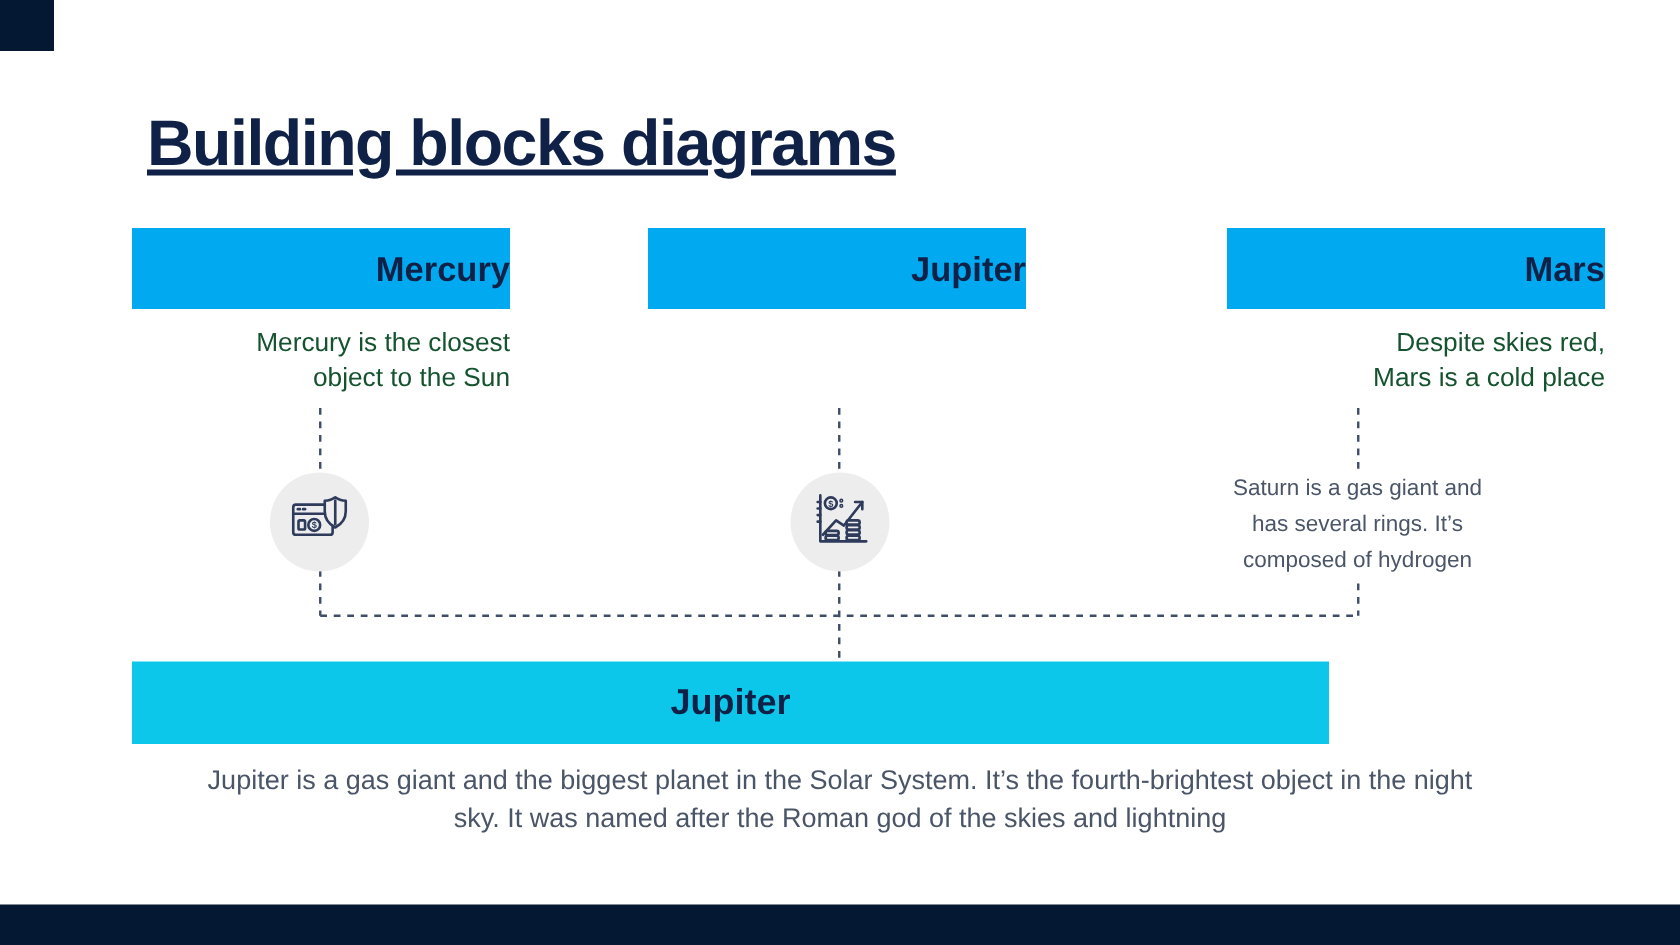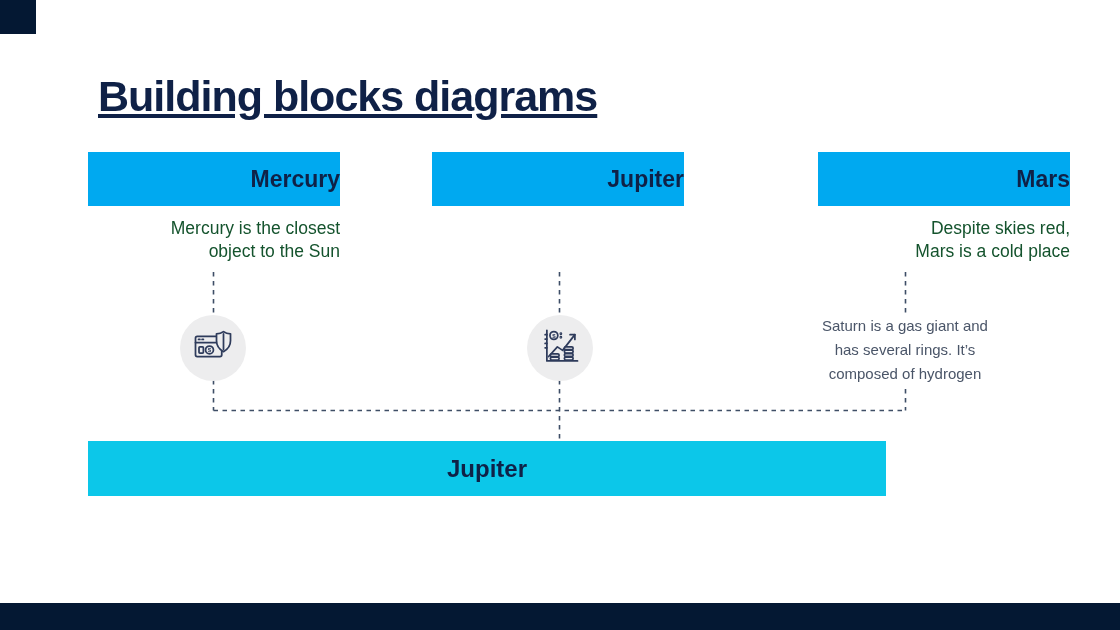--- a/index.html
+++ b/index.html
@@ -190,14 +190,16 @@
   </div>
   <div class="desc col-3">Despite skies red,
 Mars is a cold place</div>
   <div class="note">Saturn is a gas giant and
 has several rings. It’s
 composed of hydrogen</div>
 
   <div class="footer-block">
     <span class="label">Jupiter</span>
   </div>
+  <div class="footer-desc">Jupiter is a gas giant and the biggest planet in the Solar System. It’s the fourth-brightest object in the night
+sky. It was named after the Roman god of the skies and lightning</div>
 
 </div>
 
 </body></html>

